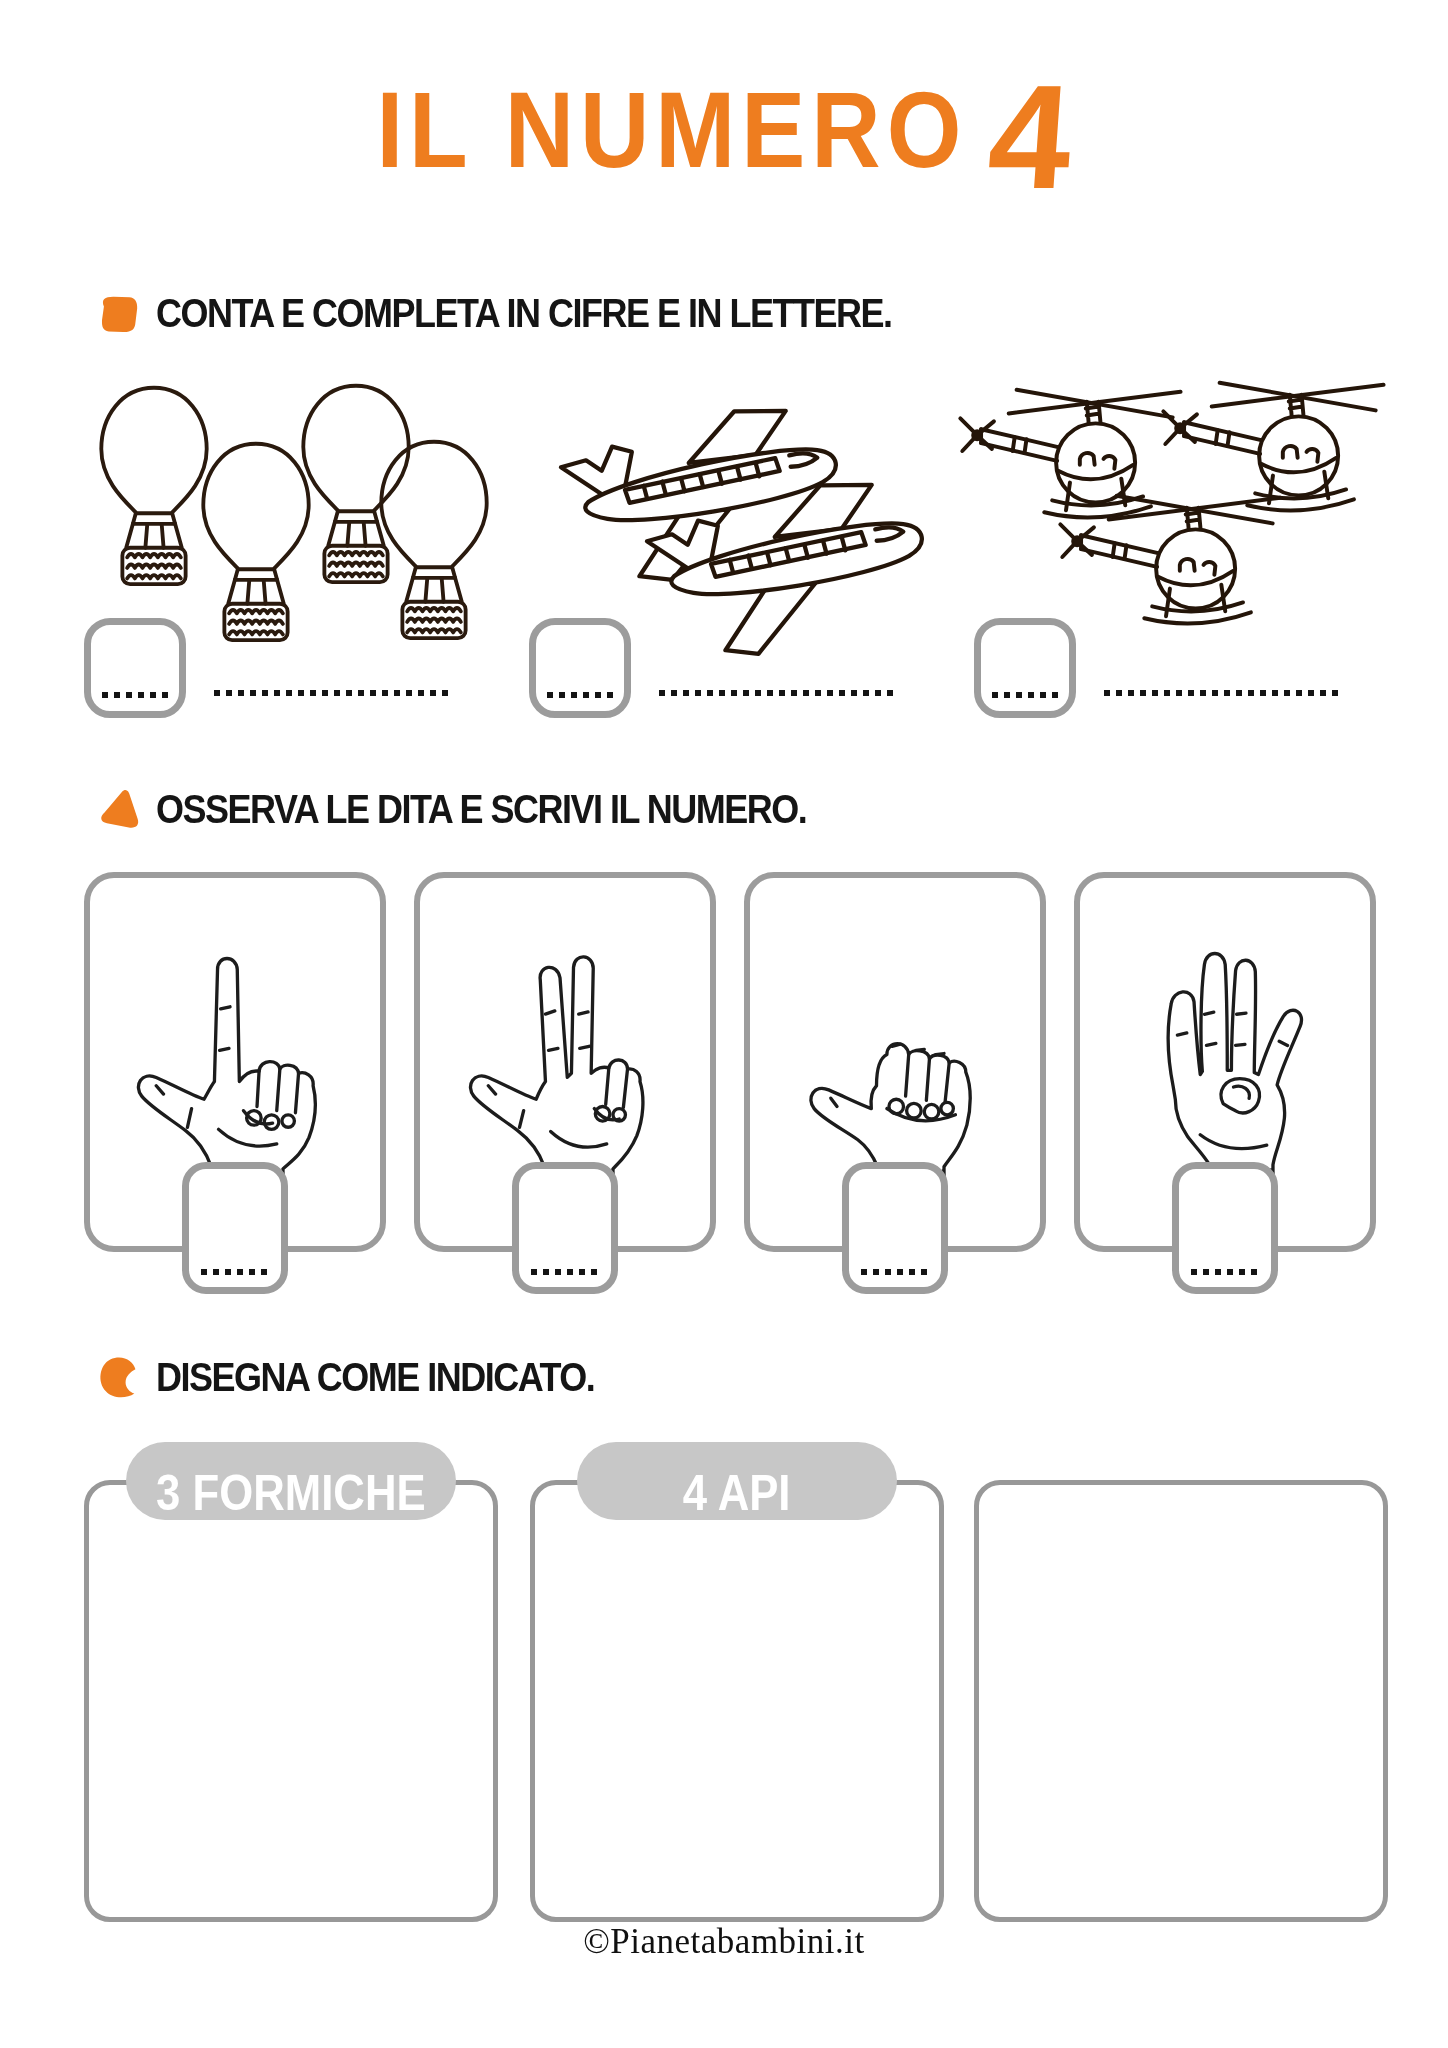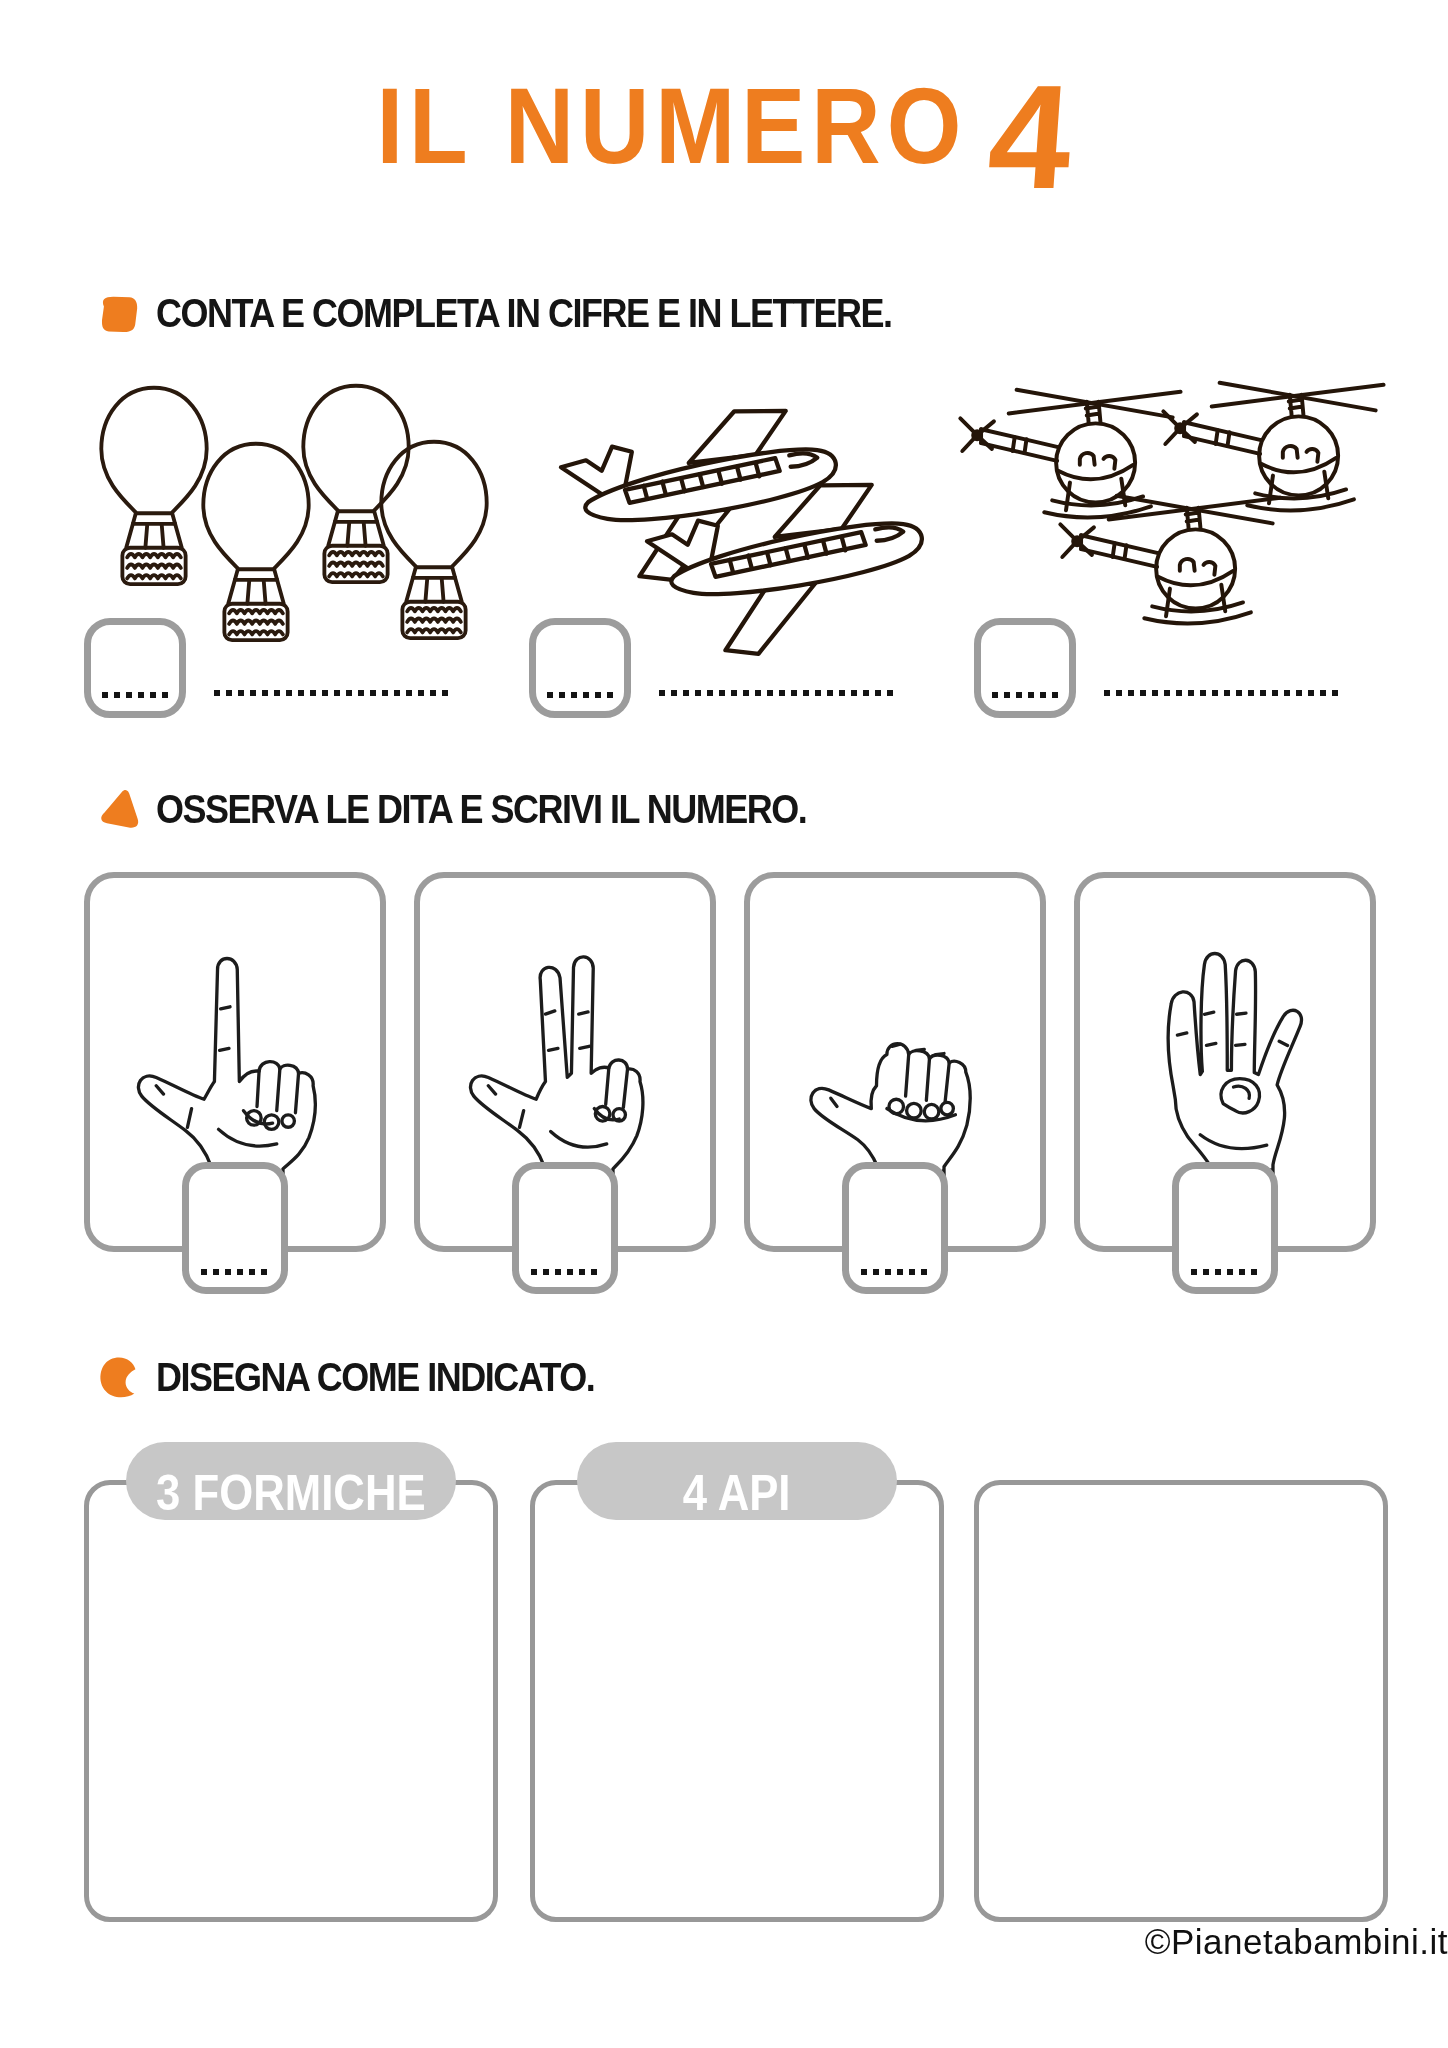--- a/index.html
+++ b/index.html
@@ -4,21 +4,21 @@
 <style>
   html,body{margin:0;padding:0;background:#e8e8e8;}
   .page{
     position:relative;width:1448px;height:2048px;margin:0 auto;
     background:#ffffff;overflow:hidden;
     font-family:"Liberation Sans","DejaVu Sans",sans-serif;
   }
   
   .title-row{
     position:absolute;top:78px;left:0;width:100%;
-    display:flex;justify-content:center;align-items:flex-start;gap:22px;
+    display:flex;justify-content:center;align-items:center;gap:22px;
     color:#EE7D1F;white-space:nowrap;
   }
   .title-main{
     font-size:96px;font-weight:800;letter-spacing:6px;
     transform:scaleY(1.12);transform-origin:bottom;
   }
   .title-num{
     font-size:148px;font-weight:800;line-height:0.8;
     transform:skewX(-4deg);
   }
@@ -59,22 +59,22 @@
   .pill{
     position:absolute;height:78px;background:#c7c7c7;border-radius:39px;
     z-index:2;display:flex;align-items:flex-end;justify-content:center;
   }
   .pill span{
     font-size:46px;font-weight:bold;color:#ffffff;letter-spacing:0px;
     transform:scale(0.95,1.08);white-space:nowrap;
   }
   
   .footer{
-    position:absolute;top:1922px;left:0;width:100%;text-align:right;
-    font-size:35px;color:#101010;letter-spacing:0.5px;
+    position:absolute;top:1922px;left:0;width:100%;text-align:center;
+    font-size:35px;color:#101010;letter-spacing:0.5px;font-family:Liberation Serif, serif;
   }
   .obj{position:absolute;}
   svg{display:block;overflow:visible;}
 </style>
 </head>
 <body>
 
 <div class="page">
 
   <svg width="0" height="0" style="position:absolute" aria-hidden="true">

